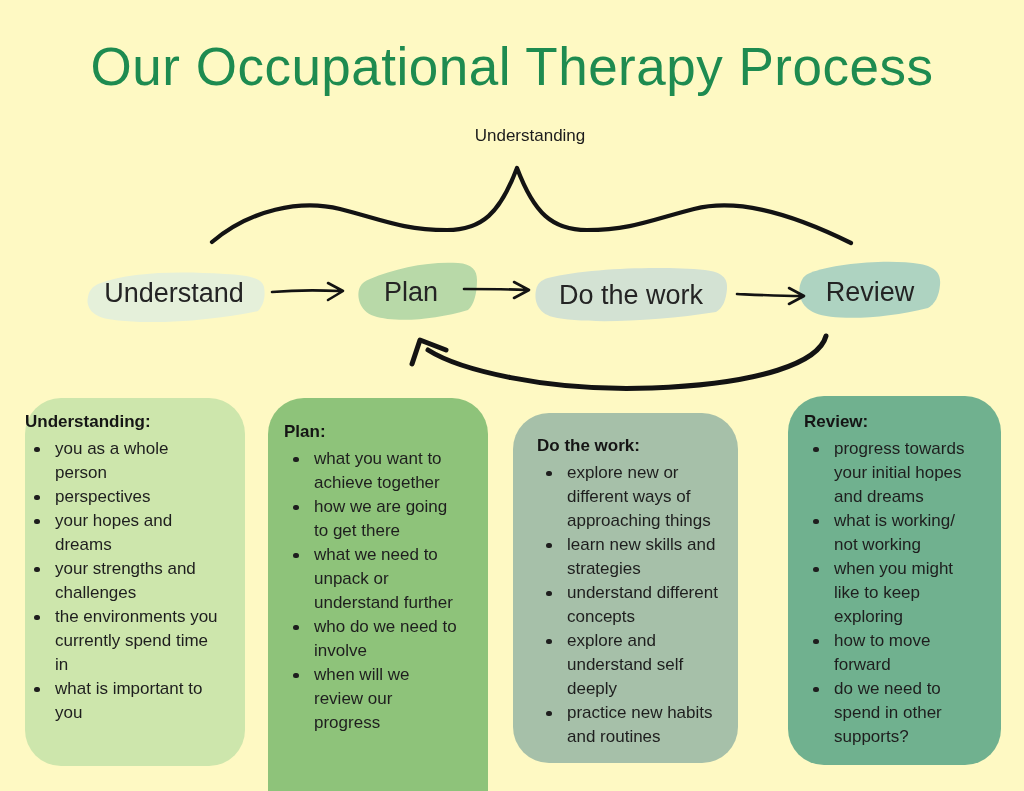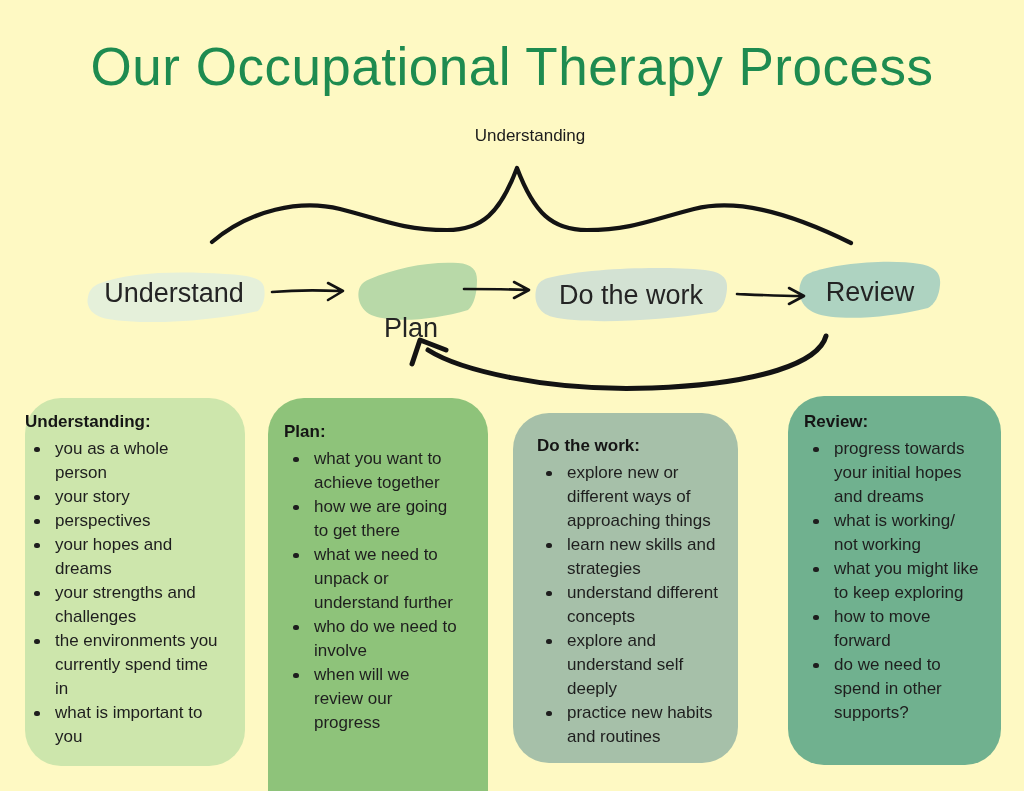--- a/index.html
+++ b/index.html
@@ -13,21 +13,21 @@
   }
   .overarching{
     position:absolute;top:126px;left:380px;width:300px;text-align:center;
     font-size:17px;color:#1c1c1c;
   }
   .art{position:absolute;top:0;left:0;z-index:1;}
   .step-label{
     position:absolute;z-index:2;text-align:center;font-size:27px;color:#242424;
   }
   .lbl-understand{left:83px;top:278px;width:182px;}
-  .lbl-plan{left:349px;top:277px;width:124px;margin-top:36px;}
+  .lbl-plan{left:349px;top:277px;width:124px;}
   .lbl-dothework{left:532px;top:280px;width:198px;}
   .lbl-review{left:797px;top:277px;width:146px;}
   .box{
     position:absolute;z-index:2;border-radius:36px;box-sizing:border-box;
     font-size:17px;line-height:24px;color:#1e1e1e;
   }
   .box h3{font-size:17px;line-height:24px;font-weight:bold;margin:0 0 3px 0;color:#151515;}
   .box ul{list-style:none;margin:0;padding:0;}
   .box li{position:relative;padding-left:30px;margin:0;}
   .box li::before{
@@ -64,21 +64,20 @@
 
   <div class="step-label lbl-understand">Understand</div>
   <div class="step-label lbl-plan">Plan</div>
   <div class="step-label lbl-dothework">Do the work</div>
   <div class="step-label lbl-review">Review</div>
 
   <div class="box box-understanding">
     <h3>Understanding:</h3>
     <ul>
       <li>you as a whole person</li>
-      <li>your story</li>
       <li>perspectives</li>
       <li>your hopes and dreams</li>
       <li>your strengths and challenges</li>
       <li>the environments you currently spend time in</li>
       <li>what is important to you</li>
     </ul>
   </div>
 
   <div class="box box-plan">
     <h3>Plan:</h3>
@@ -100,19 +99,19 @@
       <li>explore and understand self deeply</li>
       <li>practice new habits and routines</li>
     </ul>
   </div>
 
   <div class="box box-review">
     <h3>Review:</h3>
     <ul>
       <li>progress towards your initial hopes and dreams</li>
       <li>what is working/ not working</li>
-      <li>what you might like to keep exploring</li>
+      <li>when you might like to keep exploring</li>
       <li>how to move forward</li>
       <li>do we need to spend in other supports?</li>
     </ul>
   </div>
 
 </div>
 
 </body></html>

